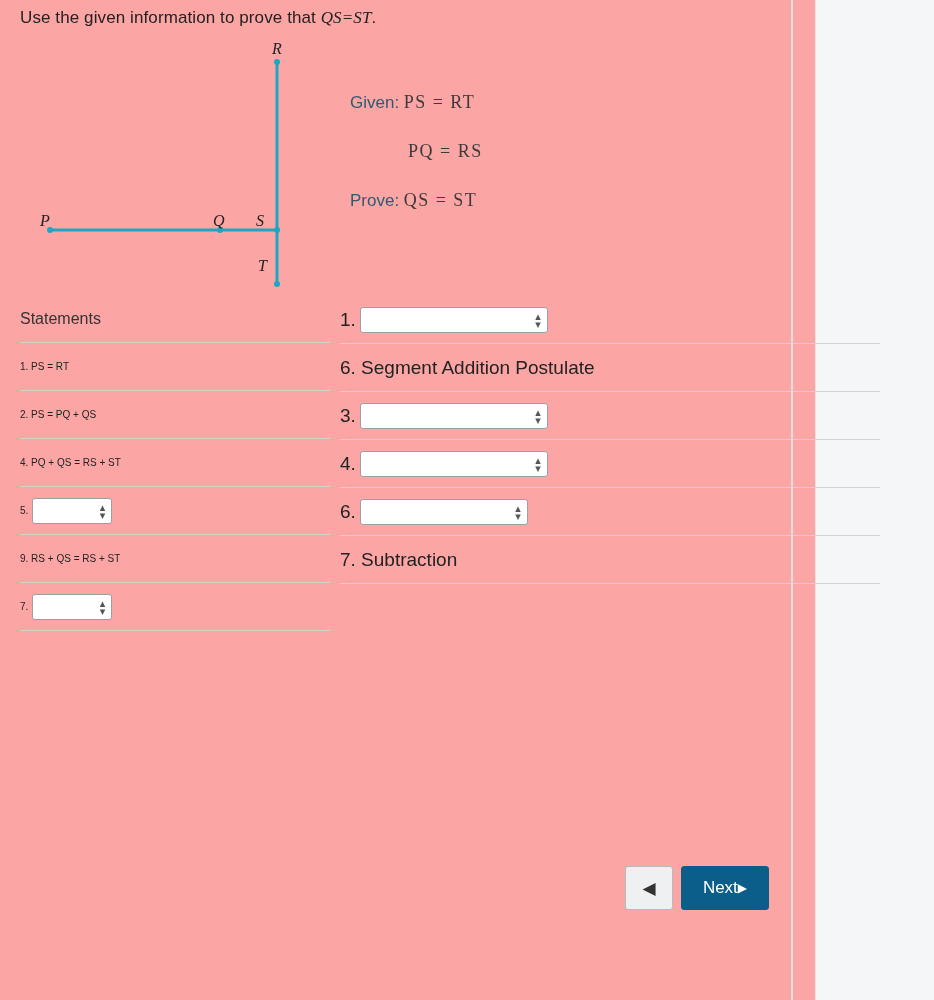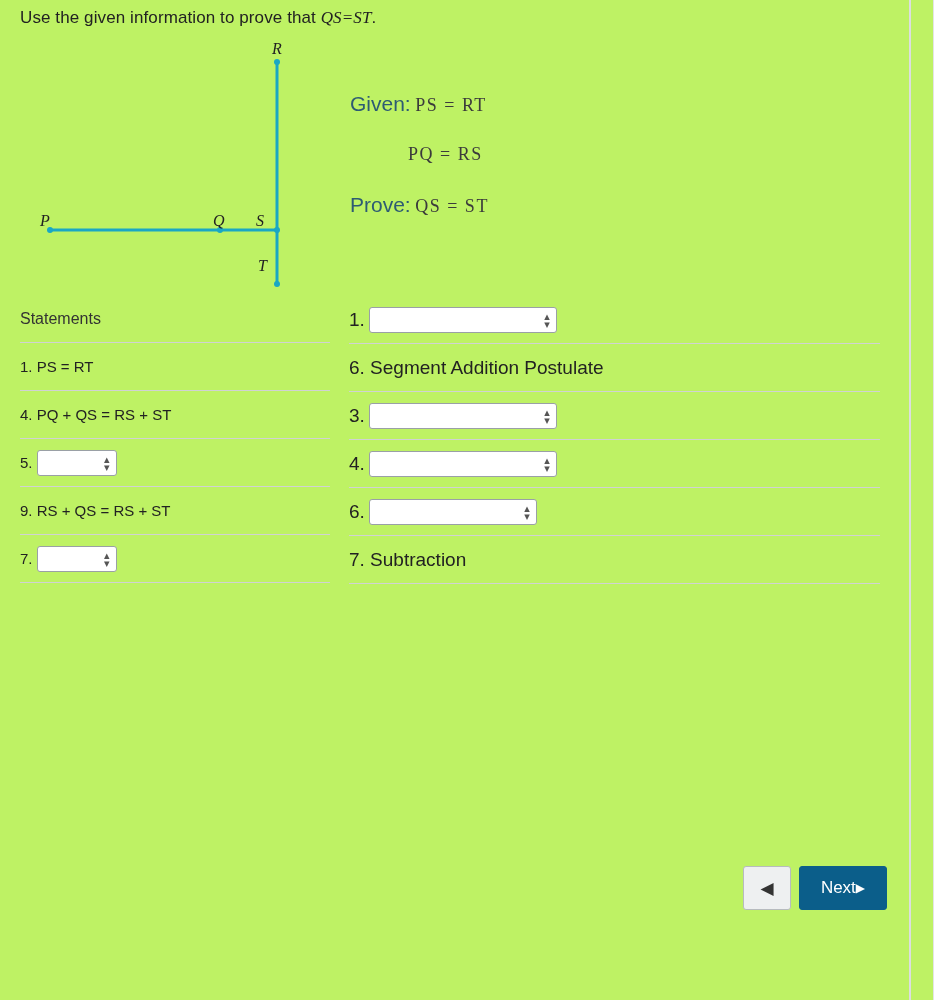--- a/index.html
+++ b/index.html
@@ -4,23 +4,23 @@
 <style>
   * { box-sizing: border-box; }
   html, body {
     margin: 0;
     padding: 0;
     background: #f5f6f7;
     font-family: Arial, Helvetica, sans-serif;
     color: #222;
   }
   .page {
-    width: 934px;
+    width: 816px;
     margin: 0;
-    background: #bef264;
+    background: #fca5a5;
     position: relative;
     min-height: 1000px;
     border-right: 1px solid #e3e4e5;
   }
   .divider-right {
     position: absolute;
     right: 22px;
     top: 0;
     width: 2px;
     height: 100%;
@@ -46,47 +46,46 @@
     height: 250px;
     position: relative;
     flex: 0 0 auto;
   }
   .given-block {
     padding-top: 40px;
     font-family: "Times New Roman", serif;
     font-size: 18px;
     color: #3b3b3b;
   }
-  .given-block .lbl { color: #2d5b73; font-family: Arial, Helvetica, sans-serif; font-size: 21px; }
+  .given-block .lbl { color: #2d5b73; font-family: Arial, Helvetica, sans-serif; font-size: 17px; }
   .given-block .ln { margin-bottom: 28px; }
   .given-block .mathit { letter-spacing: 1.5px; }
   .proof {
     display: flex;
     width: 860px;
     margin-top: -6px;
-    gap: 9px;
   }
   .col {
     width: 50%;
   }
   .col.left { width: 310px; }
   .col.right { flex: 1; padding-left: 10px; }
   .header {
     font-size: 16px;
     color: #333;
     padding: 14px 0 14px 0;
     border-bottom: 1px solid #d0d2d4;
   }
   .col.right .header { font-size: 19px; }
   .row {
     border-bottom: 1px solid #d0d2d4;
     min-height: 48px;
     display: flex;
     align-items: center;
-    font-size: 15px;
+    font-size: 10px;
     color: #222;
     padding: 0 0;
   }
   .col.right .row { font-size: 19px; }
   .row .num { margin-right: 4px; }
   .row select, .selectish {
     height: 26px;
     border: 1px solid #9aa0a6;
     border-radius: 3px;
     background: #fff;
@@ -194,20 +193,23 @@
       </div>
     </div>
 
     <div class="proof">
       <div class="col left">
         <div class="header">Statements</div>
         <div class="row">
             <span>1. PS = RT</span>
           </div>
         <div class="row">
+            <span>2. PS = PQ + QS</span>
+          </div>
+        <div class="row">
             <span>4. PQ + QS = RS + ST</span>
           </div>
         <div class="row">
           <span class="num">5.</span>
           <span class="selectish">
               <span class="chev"></span>
             </span>
         </div>
         <div class="row">
             <span>9.  RS + QS = RS + ST</span>

